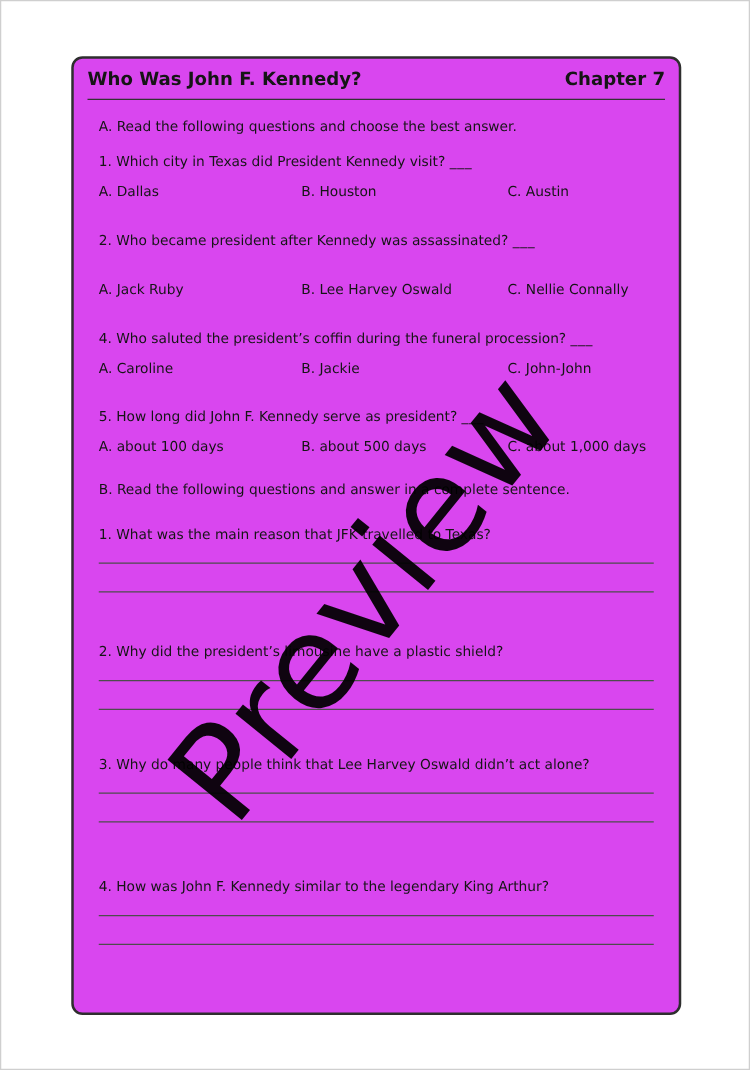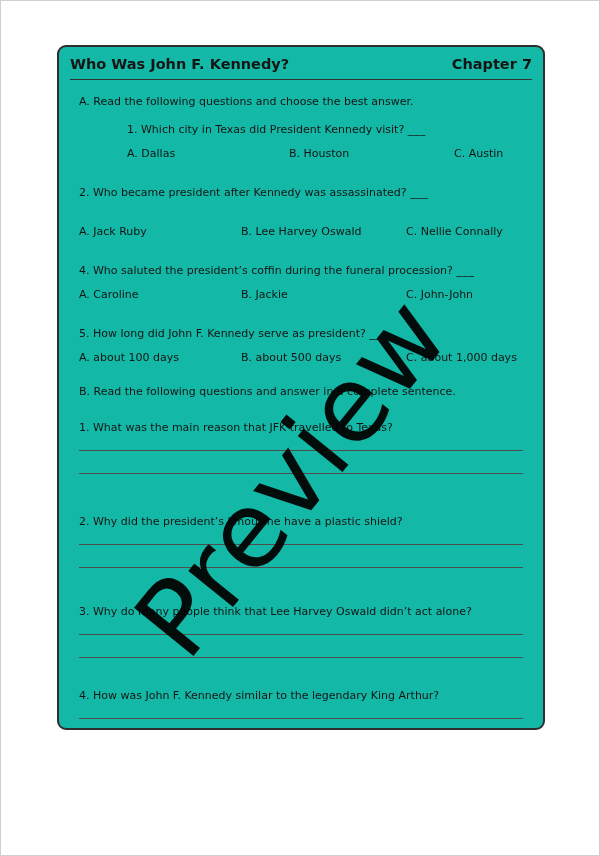--- a/index.html
+++ b/index.html
@@ -8,24 +8,24 @@
     background: #ffffff;
     font-family: "DejaVu Sans", "Liberation Sans", sans-serif;
     color: #151515;
     position: relative;
     overflow: hidden;
     box-shadow: inset 0 0 0 1px #cfcfcf;
   }
   .sheet {
     position: absolute;
     left: 57px; top: 45px;
-    width: 488px; height: 685px;
+    width: 488px; height: 767px;
     border: 2px solid #2e2e2e;
     border-radius: 9px;
-    background: #14b8a6;
+    background: #d946ef;
     overflow: hidden;
   }
   .sheet-header {
     display: flex;
     justify-content: space-between;
     align-items: baseline;
     padding: 8px 11px 6px 11px;
     font-size: 14.5px;
     font-weight: bold;
     line-height: 18px;
@@ -36,39 +36,39 @@
     margin: 0 11px;
   }
   .content {
     padding: 0 20px;
     font-size: 11px;
     line-height: 16px;
   }
   .instr { margin-top: 14px; }
   .instr-b { margin-top: 18px; }
   .mc { margin-top: 23px; }
-  .mc.first { margin-top: 12px; margin-left: 48px; }
+  .mc.first { margin-top: 12px; }
   .choices {
     display: grid;
     grid-template-columns: 162px 165px auto;
     margin-top: 8px;
     white-space: nowrap;
   }
   .prompt { white-space: nowrap; }
   .blank { letter-spacing: 0.5px; }
   .sb .lines { margin-top: 0; }
   .aline {
     height: 23px;
     border-bottom: 1px solid #4d4d4d;
   }
   .aline:first-child { height: 15px; }
   .sb0 { margin-top: 20px; }
   .sb1 { margin-top: 40px; }
   .sb2 { margin-top: 36px; }
-  .sb3 { margin-top: 30px; }
+  .sb3 { margin-top: 44px; }
   .watermark {
     position: absolute;
     left: 292px; top: 477px;
     transform: translate(-50%, -50%) rotate(-51deg);
     font-size: 105px;
     font-weight: 400;
     color: #000000;
     opacity: 0.93;
     letter-spacing: 2px;
     white-space: nowrap;

